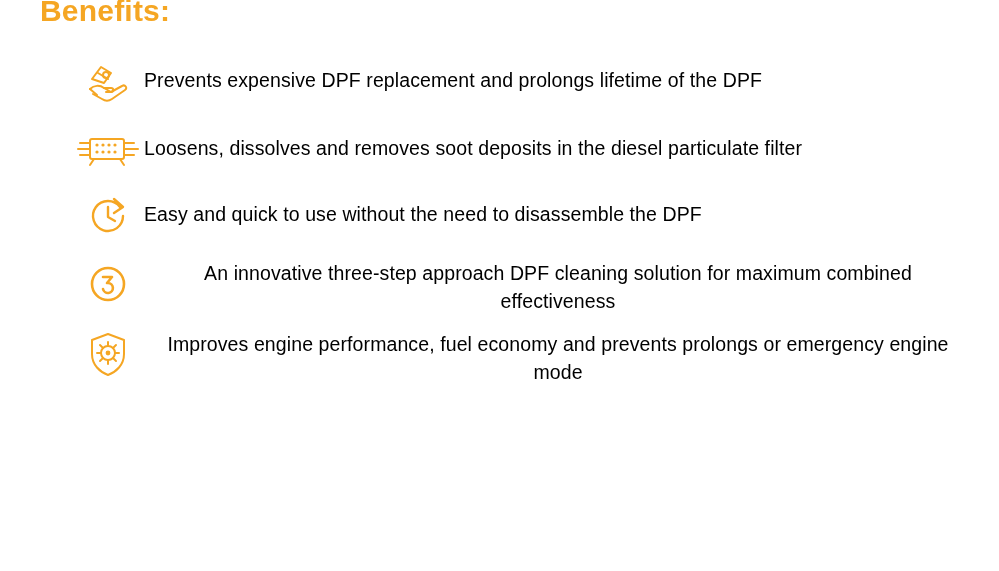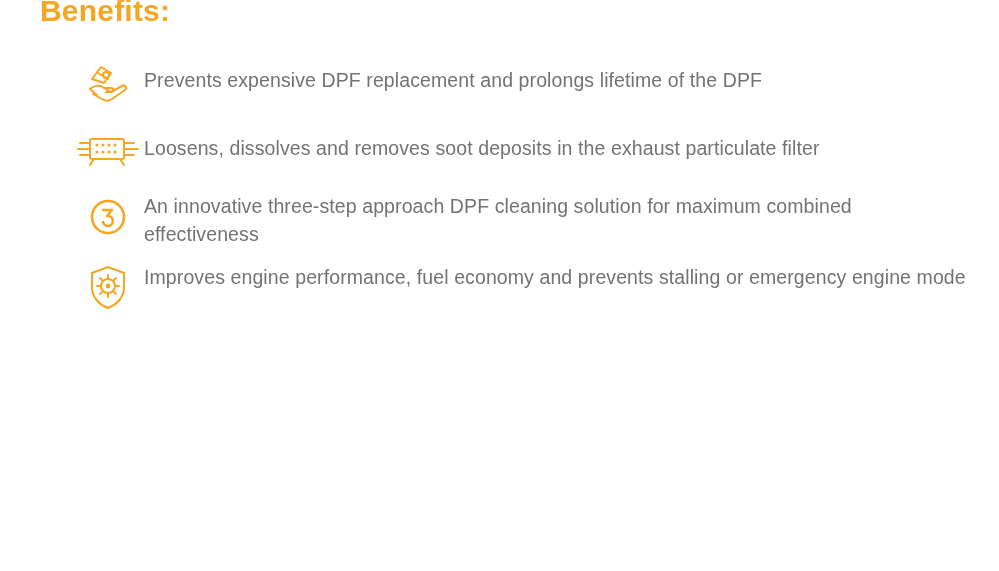--- a/index.html
+++ b/index.html
@@ -48,29 +48,29 @@
     align-items: center;
     justify-content: center;
   }
   .icon-cell svg {
     display: block;
   }
   .text-cell {
     flex: 1;
     font-size: 19.5px;
     line-height: 28px;
-    color: #737373;
+    color: #000000;
     padding-top: 10px;
     letter-spacing: 0.1px;
   }
   .item-2 .text-cell { padding-top: 12px; }
   .item-3 .icon-cell { align-items: center; }
   .item-3 .text-cell { padding-top: 11px; }
   .item-5 .text-cell,
-  .item-6 .text-cell { padding-top: 2px; }
+  .item-6 .text-cell { padding-top: 2px; text-align: center; }
   .item-7 .text-cell { padding-top: 12px; }
 </style>
 </head>
 <body>
 
 <div class="page">
 
   <div class="title">Benefits:</div>
 
   <div class="list">
@@ -106,23 +106,33 @@
           <circle cx="37" cy="12" r="1.6" fill="#f5a623" stroke="none"></circle>
           <circle cx="43" cy="12" r="1.6" fill="#f5a623" stroke="none"></circle>
           <circle cx="25" cy="19" r="1.6" fill="#f5a623" stroke="none"></circle>
           <circle cx="31" cy="19" r="1.6" fill="#f5a623" stroke="none"></circle>
           <circle cx="37" cy="19" r="1.6" fill="#f5a623" stroke="none"></circle>
           <circle cx="43" cy="19" r="1.6" fill="#f5a623" stroke="none"></circle>
           <path d="M48 26 L52 32"></path>
           <path d="M22 26 L18 32"></path>
         </svg>
       </div>
-      <div class="text-cell">Loosens, dissolves and removes soot deposits in the exhaust particulate filter</div>
+      <div class="text-cell">Loosens, dissolves and removes soot deposits in the diesel particulate filter</div>
     </div>
 
+    <div class="item item-4">
+      <div class="icon-cell">
+        <svg width="48" height="48" viewBox="0 0 48 48" fill="none" stroke="#f5a623" stroke-width="2.4" stroke-linecap="round" stroke-linejoin="round">
+          <path d="M36 14 a15 15 0 1 0 3 9"></path>
+          <path d="M30 6 L39 14 L30 20"></path>
+          <path d="M24 14 V24 L31 28"></path>
+        </svg>
+      </div>
+      <div class="text-cell">Easy and quick to use without the need to disassemble the DPF</div>
+    </div>
 
     <div class="item item-5">
       <div class="icon-cell">
         <svg width="48" height="48" viewBox="0 0 48 48" fill="none" stroke="#f5a623" stroke-width="2.6" stroke-linecap="round" stroke-linejoin="round">
           <circle cx="24" cy="24" r="16"></circle>
           <path d="M19 17 h9 l-5 6 h1 a5 5 0 1 1 -5 6" stroke-width="2.6"></path>
         </svg>
       </div>
       <div class="text-cell">An innovative three-step approach DPF cleaning solution for maximum combined effectiveness</div>
     </div>
@@ -136,18 +146,18 @@
           <path d="M25 31 V35"></path>
           <path d="M18 24 H14"></path>
           <path d="M32 24 H36"></path>
           <path d="M20 19 L17 16"></path>
           <path d="M30 29 L33 32"></path>
           <path d="M30 19 L33 16"></path>
           <path d="M20 29 L17 32"></path>
           <circle cx="25" cy="24" r="2.4" fill="#f5a623" stroke="none"></circle>
         </svg>
       </div>
-      <div class="text-cell">Improves engine performance, fuel economy and prevents stalling or emergency engine mode</div>
+      <div class="text-cell">Improves engine performance, fuel economy and prevents prolongs or emergency engine mode</div>
     </div>
 
 
   </div>
 </div>
 
 </body></html>

